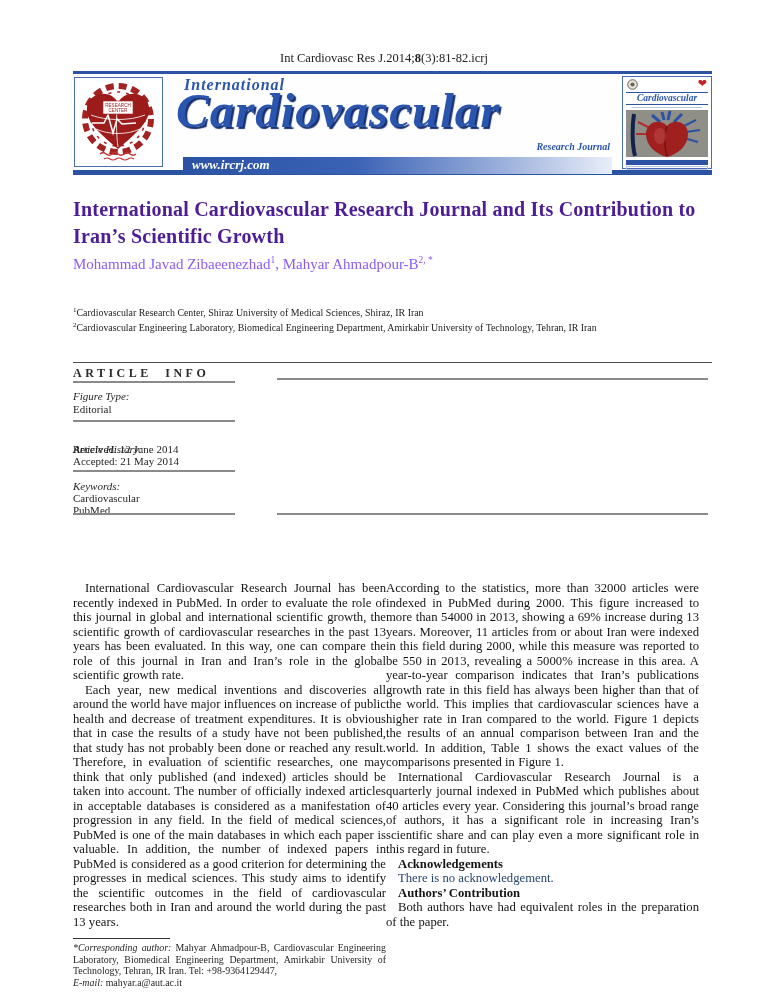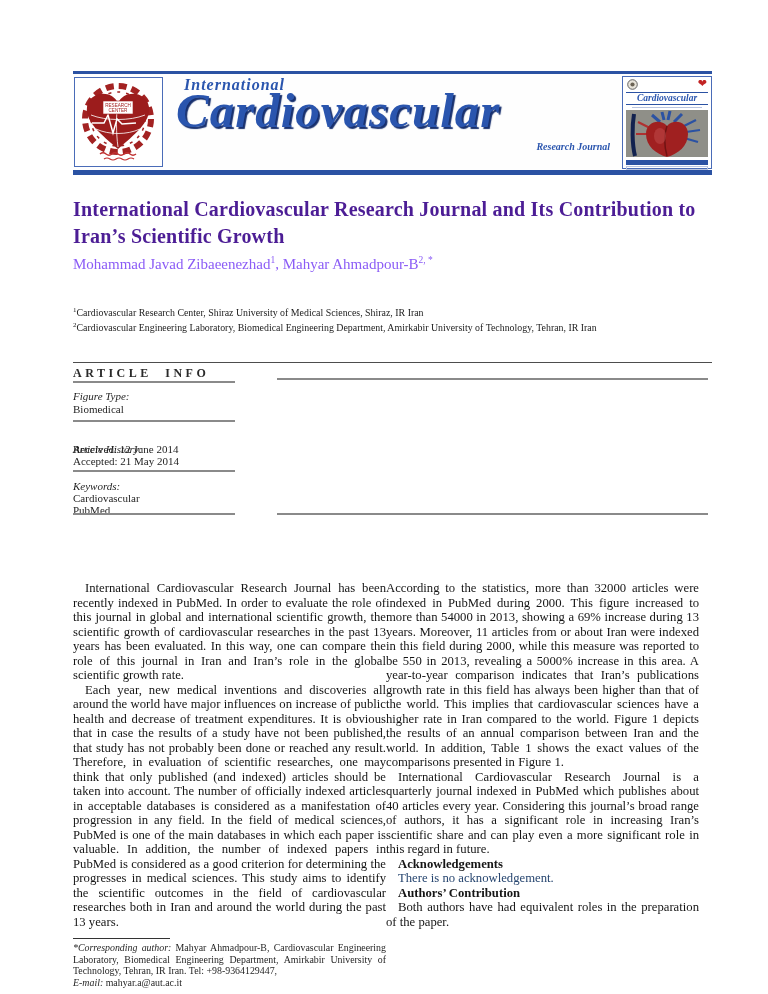--- a/index.html
+++ b/index.html
@@ -90,20 +90,21 @@
   .footnote{margin-top:9px;}
   .footnote-rule{width:97px;border-top:1.5px solid #333;margin-bottom:3px;}
   .footnote-text{font-size:9.9px;line-height:11.6px;text-align:justify;color:#1f1f1f;}
   .footnote-text .fi{font-style:italic;}
 </style>
 </head>
 <body>
 
 <div class="page">
 
+  <div class="citation"><span>Int Cardiovasc Res J.2014;</span><b>8</b><span>(3):81-82.icrj</span></div>
 
   <div class="banner">
     <div class="banner-topline"></div>
     <div class="banner-content">
 
       <div class="logo-box">
         <svg width="84" height="84" viewBox="0 0 84 84">
           <circle cx="42" cy="40" r="33" fill="none" stroke="#a32222" stroke-width="6" stroke-dasharray="8 5"></circle>
           <circle cx="42" cy="40" r="27" fill="none" stroke="#a32222" stroke-width="1.5" stroke-dasharray="3 6"></circle>
           <path d="M42 24 C36 10 13 12 11 28 C9 43 26 56 42 70 C58 56 75 43 73 28 C71 12 48 10 42 24 Z" fill="#9c1c1c"></path>
@@ -115,20 +116,21 @@
           <text x="42" y="27.5" text-anchor="middle" font-size="4.6" fill="#a32222" font-family="Liberation Sans, sans-serif">RESEARCH</text>
           <text x="42" y="33" text-anchor="middle" font-size="4.6" fill="#a32222" font-family="Liberation Sans, sans-serif">CENTER</text>
           <path d="M24 75 q3 -2.5 6 0 t6 0 t6 0 t6 0 t6 0 t6 0" stroke="#c03030" stroke-width="1.4" fill="none"></path>
           <path d="M28 80 q3 -2 6 0 t6 0 t6 0 t6 0 t6 0" stroke="#c03030" stroke-width="1.2" fill="none"></path>
         </svg>
       </div>
 
       <div class="banner-international">International</div>
       <div class="banner-name">Cardiovascular</div>
       <div class="banner-subtitle">Research Journal</div>
+      <div class="www-bar"><span>www.ircrj.com</span></div>
 
       <div class="cover-box">
         <div class="cover-head">
           <svg class="cover-emblem" width="11" height="11" viewBox="0 0 11 11">
             <circle cx="5.5" cy="5.5" r="4.8" fill="#e8e4da" stroke="#555" stroke-width="0.9"></circle>
             <circle cx="5.5" cy="5.5" r="2.1" fill="#6b6355"></circle>
           </svg>
           <span class="cover-heart-icon">❤</span>
         </div>
         <div class="cover-banner">Cardiovascular</div>
@@ -161,21 +163,21 @@
     <div><sup>2</sup><span>Cardiovascular Engineering Laboratory, Biomedical Engineering Department, Amirkabir University of Technology, Tehran, IR Iran</span></div>
   </div>
 
   <div class="article-info">
     <div class="ai-line" style="left:0;top:0;width:639px;"></div>
     <div class="ai-heading">ARTICLE INFO</div>
     <div class="ai-gline" style="left:0;top:19px;width:162px;"></div>
     <div class="ai-gline" style="left:204px;top:16px;width:431px;"></div>
 
     <div class="ai-item ai-label" style="top:28px;">Figure Type:</div>
-    <div class="ai-item" style="top:41px;">Biomedical</div>
+    <div class="ai-item" style="top:41px;">Editorial</div>
     <div class="ai-gline" style="left:0;top:58px;width:162px;"></div>
 
     <div class="ai-item ai-label" style="top:68px;margin-top:13px;">Article History:</div>
     <div class="ai-item" style="top:81px;">Received: 12 June 2014</div>
     <div class="ai-item" style="top:93px;">Accepted: 21 May 2014</div>
     <div class="ai-gline" style="left:0;top:108px;width:162px;"></div>
 
     <div class="ai-item ai-label" style="top:118px;">Keywords:</div>
     <div class="ai-item" style="top:130px;">Cardiovascular</div>
     <div class="ai-item" style="top:142px;">PubMed</div>

